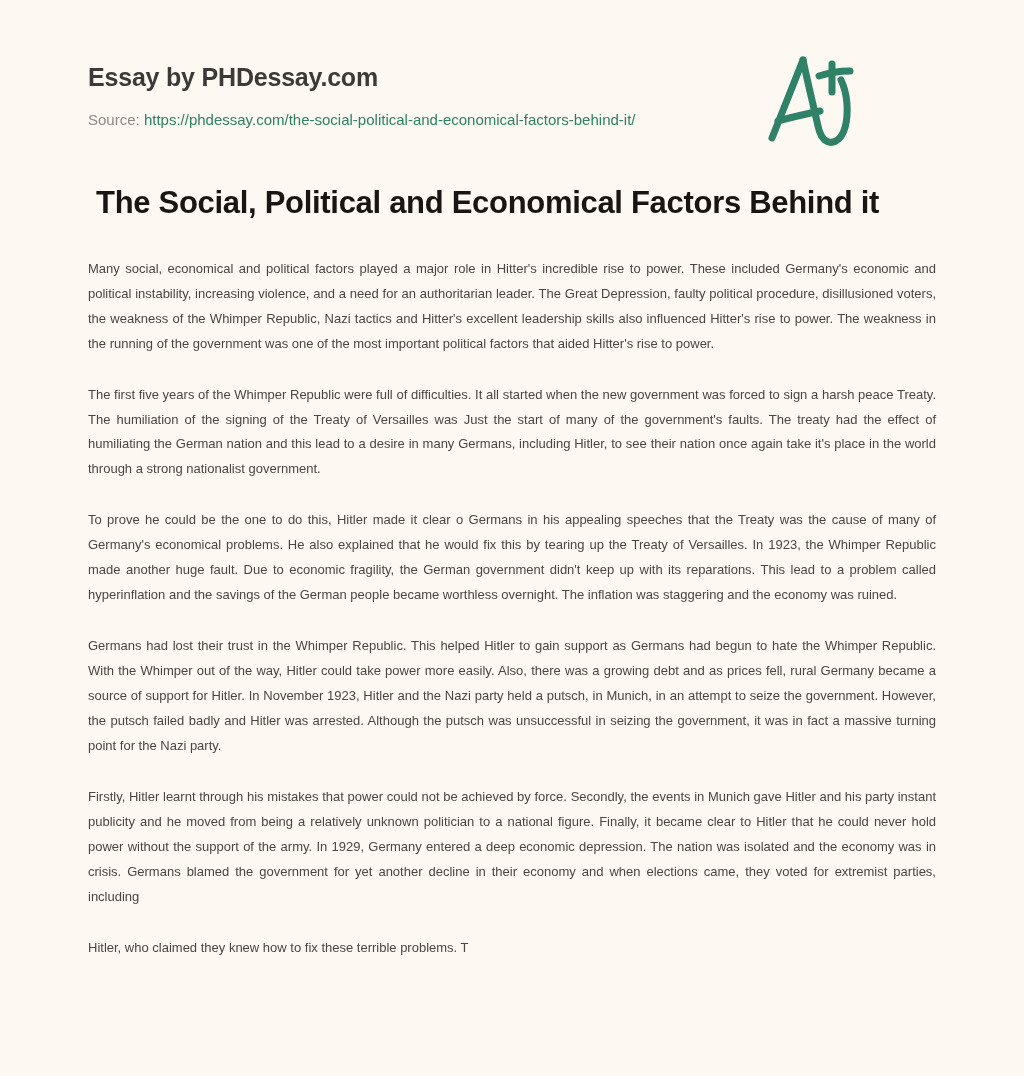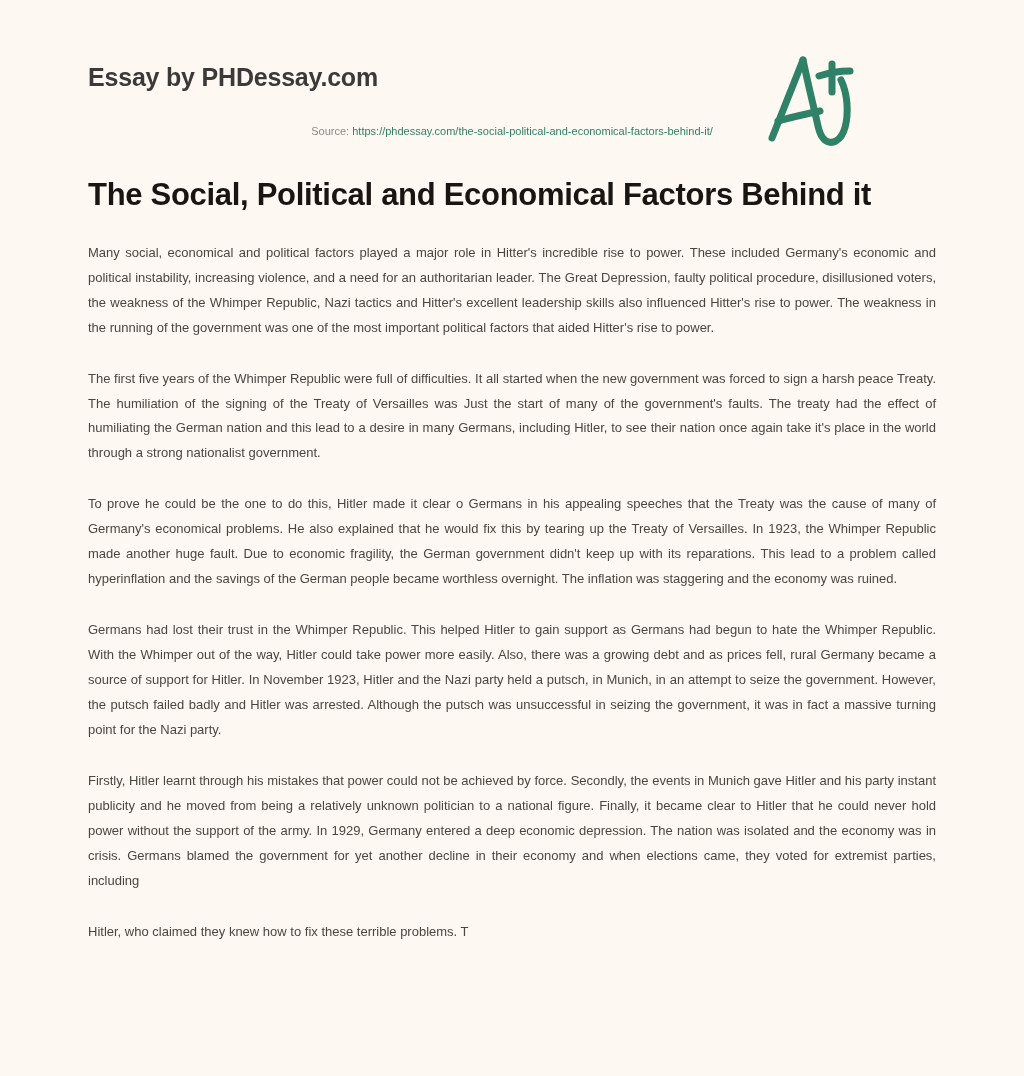--- a/index.html
+++ b/index.html
@@ -36,26 +36,25 @@
   .brand-line {
     font-size: 25px;
     font-weight: bold;
     letter-spacing: -0.2px;
     color: #3b3a38;
     line-height: 1.1;
     white-space: nowrap;
   }
 
   .source-line {
-    margin-top: 32px;
-    font-size: 11px;
+    margin-top: 18px;
+    font-size: 15px;
     color: #8e8a85;
     line-height: 1.3;
     white-space: nowrap;
-    text-align: center;
   }
 
   .source-url {
     color: #2f8167;
     text-decoration: none;
     word-break: break-all;
   }
 
   
   .logo {
@@ -66,21 +65,21 @@
     height: 104px;
   }
   .logo svg {
     display: block;
     width: 100%;
     height: 100%;
   }
 
   
   .doc-title {
-    margin: 0;
+    margin: 8px;
     padding-top: 64px;
     font-size: 31px;
     font-weight: bold;
     color: #181513;
     letter-spacing: -0.3px;
     line-height: 1.25;
     font-family: "Liberation Sans", sans-serif;
   }
 
   

